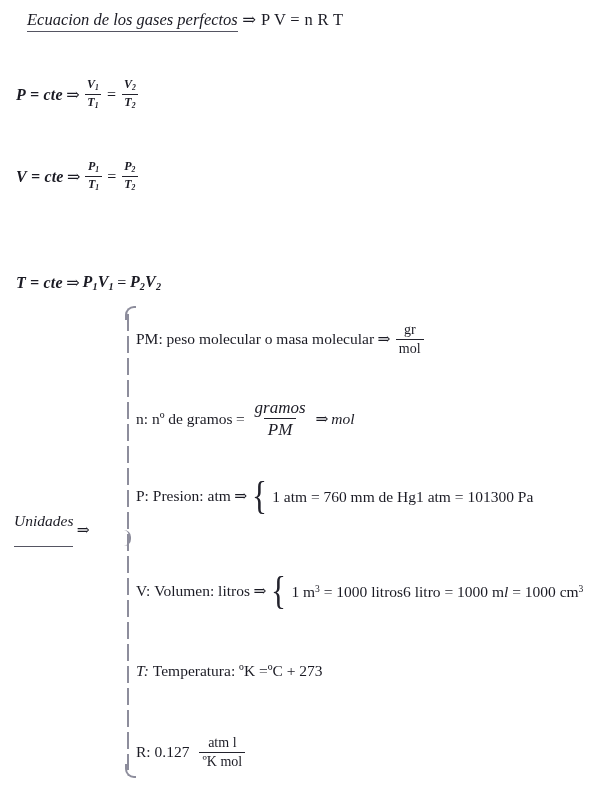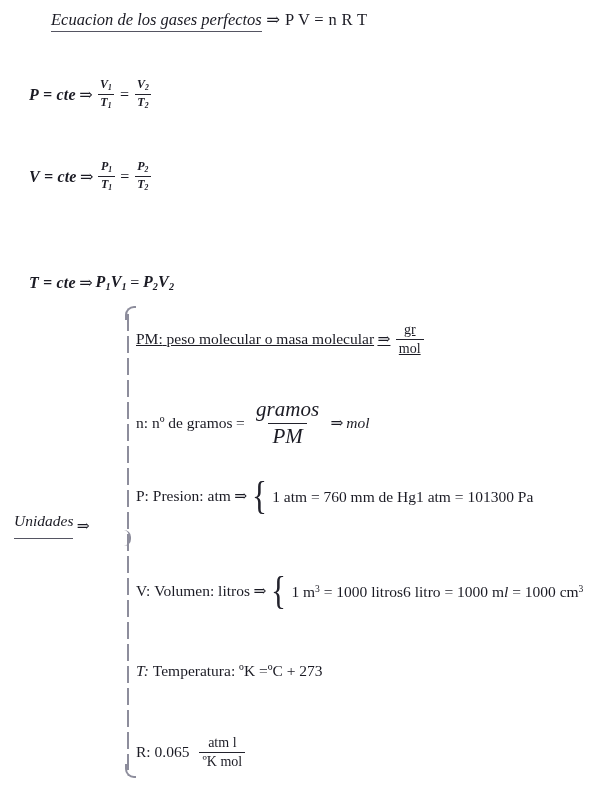--- a/index.html
+++ b/index.html
@@ -49,28 +49,27 @@
     position: absolute;
     left: 27px;
     top: 10px;
     font-size: 16.5px;
     white-space: nowrap;
   }
   .title .underlined {
     font-style: italic;
     border-bottom: 1px solid #555562;
     padding-bottom: 2px;
-    margin-left: 24px;
   }
   .title .rhs { font-style: normal; letter-spacing: .02em; }
 
   
   .law {
     position: absolute;
-    left: 29px;
+    left: 16px;
     font-size: 16px;
     white-space: nowrap;
     justify-content: flex-end;
   }
   .law .lhs { font-style: italic; font-weight: 600; letter-spacing: .01em; }
   .law .frac { font-size: 12px; font-weight: 600; }
   .law-1 { top: 78px; }
   .law-2 { top: 160px; }
   .law-3 { top: 245px; margin-top: 28px; }
   .eq { margin: 0 .22em; font-style: normal; }
@@ -79,21 +78,21 @@
   .unidades-label {
     position: absolute;
     left: 14px;
     top: 512px;
     font-size: 15.5px;
     white-space: nowrap;
   }
   .unidades-label .word {
     font-style: italic;
     border-bottom: 1px solid #555562;
-    padding-bottom: 8px;
+    padding-bottom: 16px;
   }
 
   
   .big-brace {
     position: absolute;
     left: 122px;
     top: 306px;
     width: 14px;
     height: 472px;
   }
@@ -141,29 +140,29 @@
   
   .entry {
     position: absolute;
     left: 136px;
     font-size: 15.5px;
     white-space: nowrap;
   }
   .entry .key { font-style: normal; }
   .entry .key-it { font-style: italic; }
 
-  .e-pm  { top: 322px; text-decoration: underline; }
+  .e-pm  { top: 322px; }
   .e-n   { top: 398px; }
   .e-p   { top: 480px; }
   .e-v   { top: 575px; }
   .e-t   { top: 662px; }
   .e-r   { top: 735px; }
 
   .entry .frac-up { font-size: 14px; }
-  .entry .frac-it { font-size: 21px; font-style: italic; justify-content: center; }
+  .entry .frac-it { font-size: 17px; font-style: italic; justify-content: center; }
 
   
   .brace-group { display: inline-flex; align-items: center; }
   .brace-group .sm-brace {
     font-size: 40px;
     line-height: .82;
     font-weight: 300;
     margin-right: 3px;
     transform: scaleX(.78);
     color: #22222c;
@@ -285,20 +284,20 @@
   </div>
 
   <div class="entry e-t row">
     <span class="key-it">T:</span>&nbsp;
     <span class="key">Temperatura:</span>&nbsp;
     <span class="key">ºK =ºC + 273</span>
   </div>
 
   <div class="entry e-r row">
     <span class="key">R:</span>&nbsp;
-    <span class="key">0.065</span>&nbsp;&nbsp;
+    <span class="key">0.127</span>&nbsp;&nbsp;
     <span class="frac frac-up">
       <span class="num up">atm l</span>
       <span class="den up">ºK mol</span>
     </span>
   </div>
 
 </div>
 
 </body></html>

